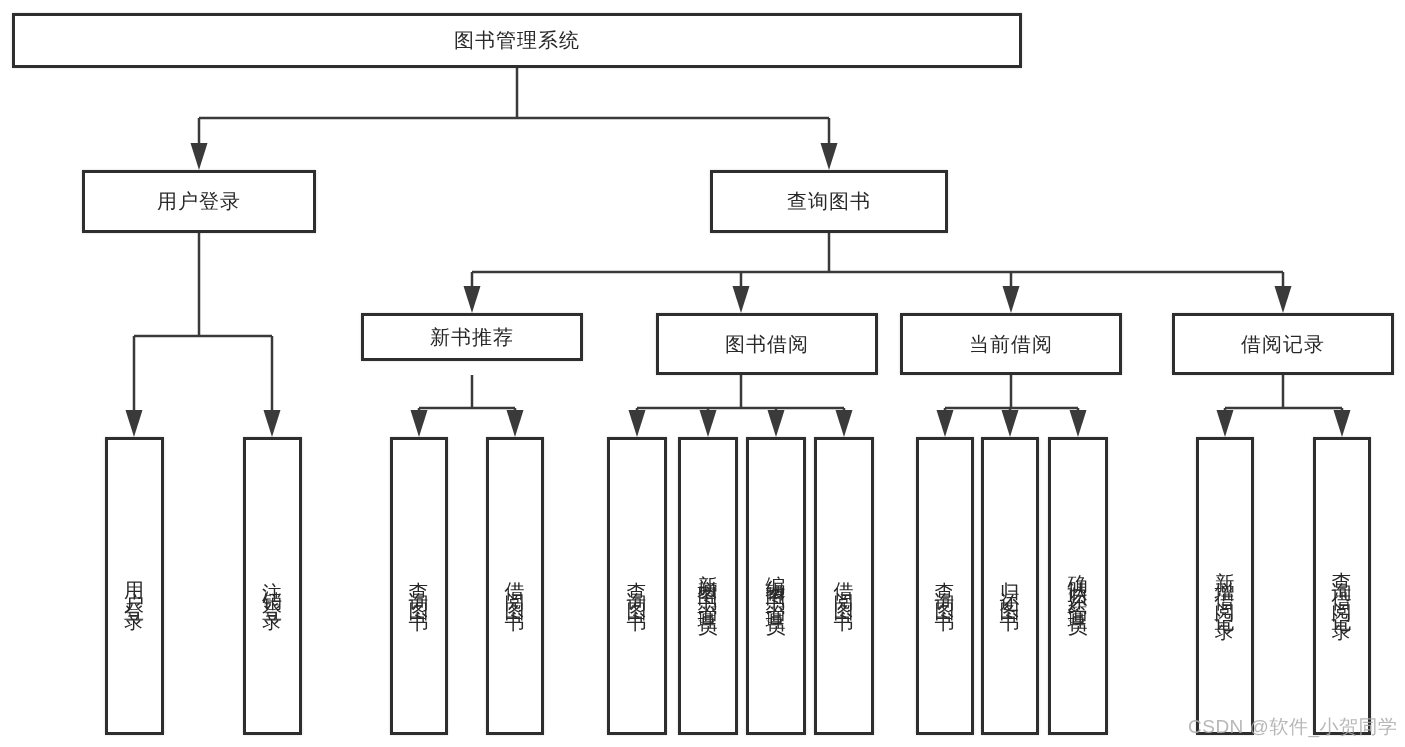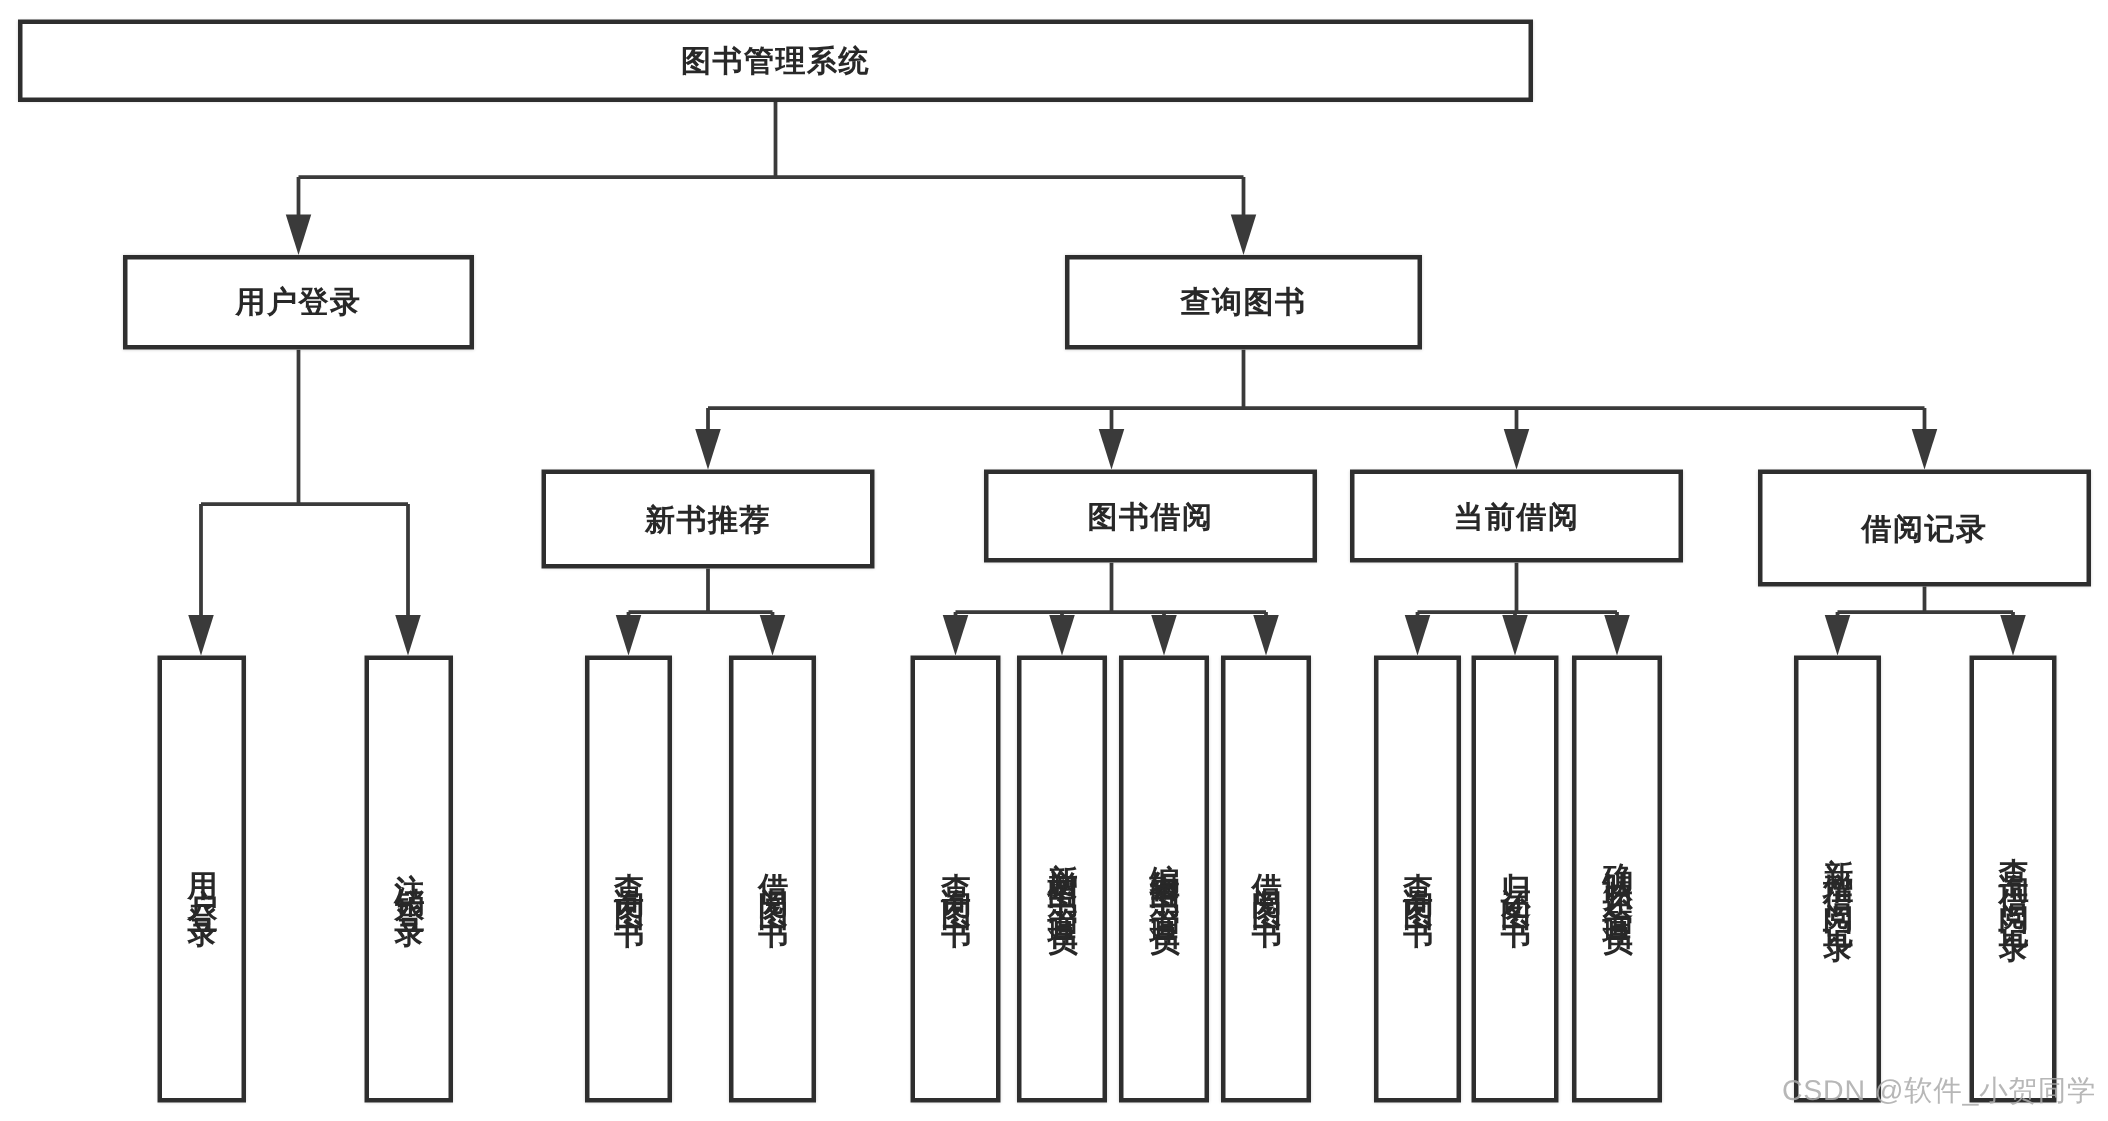--- a/index.html
+++ b/index.html
@@ -20,21 +20,20 @@
     position: absolute;
     box-sizing: border-box;
     background: #ffffff;
     border: 3px solid #2e2e2e;
     display: flex;
     align-items: center;
     justify-content: center;
     color: #282828;
     font-size: 20px;
     box-shadow: 0 0 2px rgba(0,0,0,0.18);
-    font-weight: bold;
   }
   .box .h-label { white-space: nowrap; letter-spacing: 1px; }
   .leaf .v-label {
     writing-mode: vertical-rl;
     text-orientation: mixed;
     letter-spacing: 10px;
     line-height: 1;
     white-space: nowrap;
   }
   .leaf .v-label.long { letter-spacing: 6px; }
@@ -98,30 +97,30 @@
     <span class="h-label">图书管理系统</span>
   </div>
 
   <div class="box" style="left:82px;top:170px;width:234px;height:63px">
     <span class="h-label">用户登录</span>
   </div>
   <div class="box" style="left:710px;top:170px;width:238px;height:63px">
     <span class="h-label">查询图书</span>
   </div>
 
-  <div class="box" style="left:361px;top:313px;width:222px;height:66px">
+  <div class="box" style="left:361px;top:313px;width:222px;height:48px">
     <span class="h-label">新书推荐</span>
   </div>
   <div class="box" style="left:656px;top:313px;width:222px;height:62px">
     <span class="h-label">图书借阅</span>
   </div>
   <div class="box" style="left:900px;top:313px;width:222px;height:62px">
     <span class="h-label">当前借阅</span>
   </div>
-  <div class="box" style="left:1172px;top:313px;width:222px;height:78px">
+  <div class="box" style="left:1172px;top:313px;width:222px;height:62px">
     <span class="h-label">借阅记录</span>
   </div>
 
   <div class="box leaf" style="left:105px;top:437px;width:59px;height:298px">
     <span class="v-label">用户登录</span>
   </div>
   <div class="box leaf" style="left:243px;top:437px;width:59px;height:298px">
     <span class="v-label">注销登录</span>
   </div>
 

